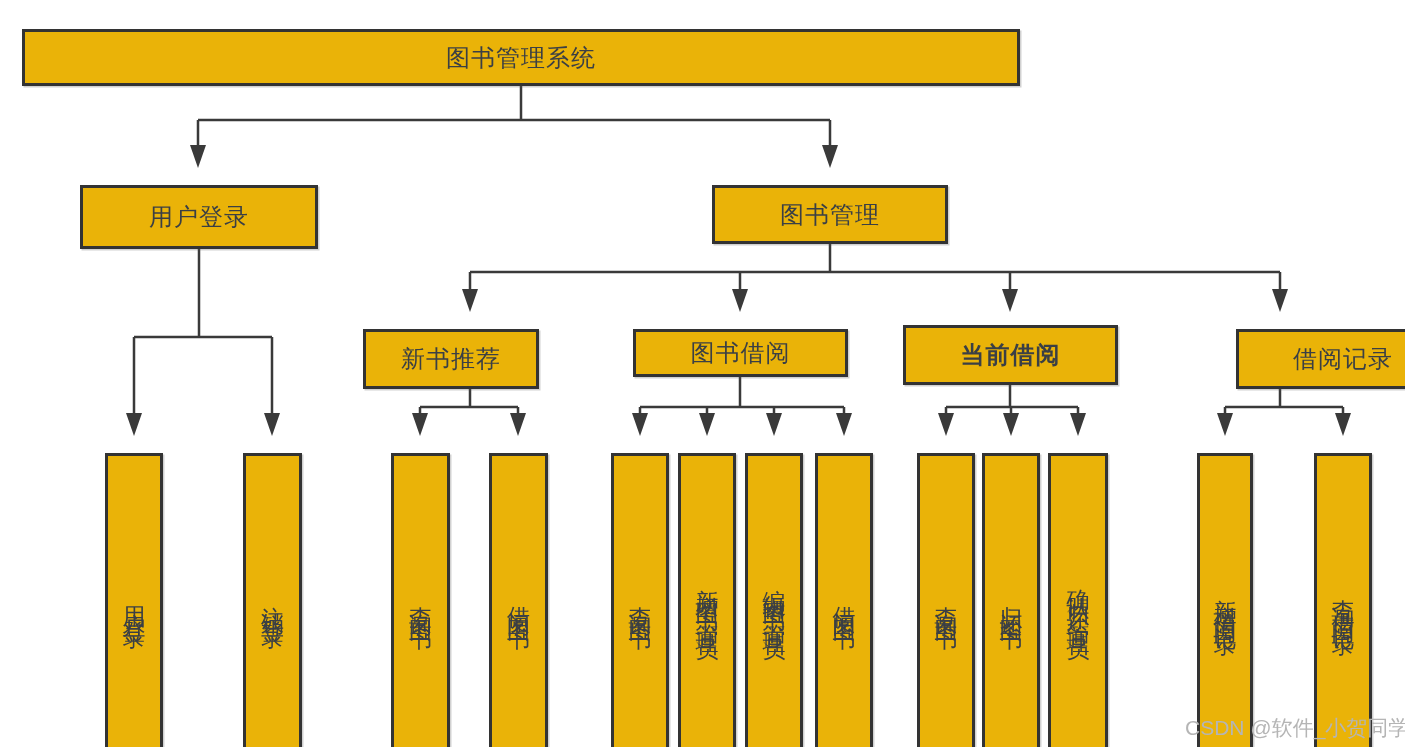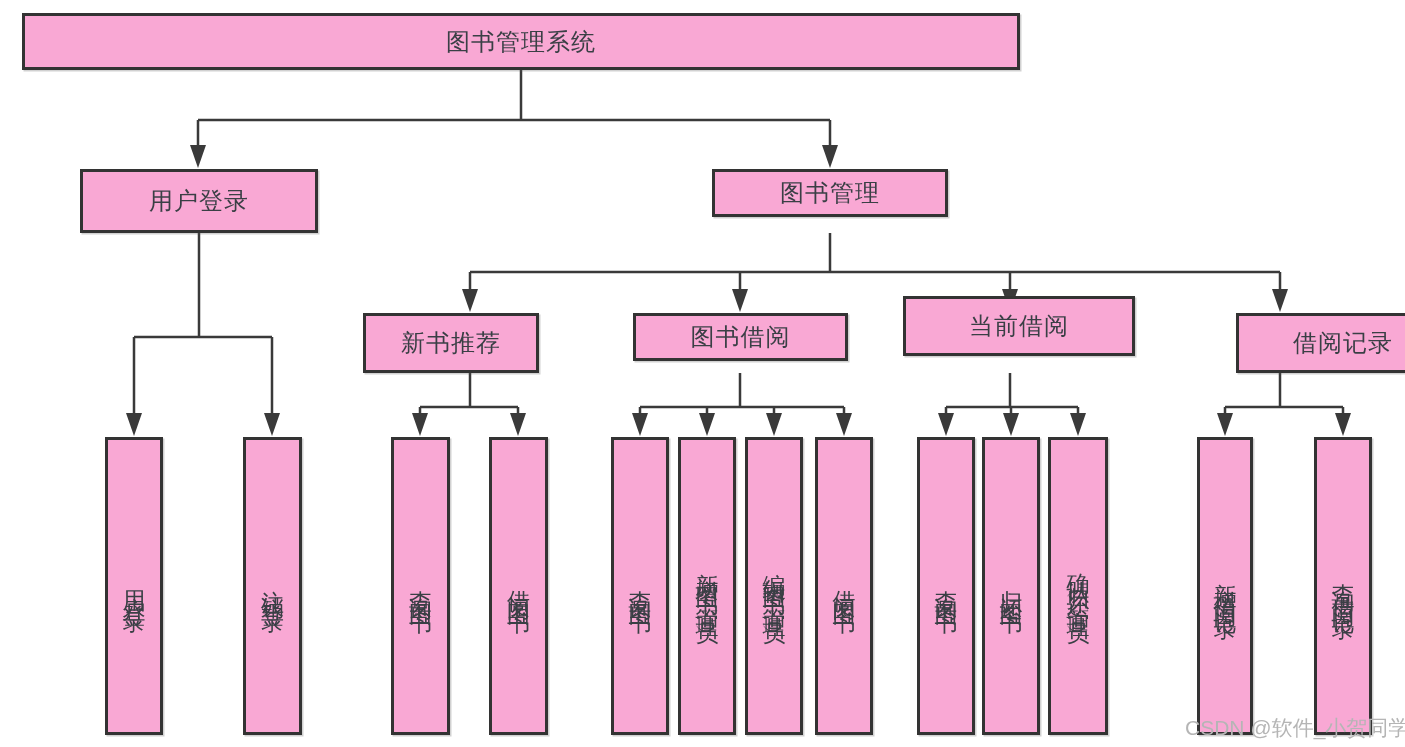--- a/index.html
+++ b/index.html
@@ -26,27 +26,28 @@
     pointer-events: none;
   }
   .connectors path {
     fill: none;
     stroke: var(--line-color);
     stroke-width: 2.5;
   }
   .connectors polygon { fill: var(--line-color); }
   .node {
     position: absolute;
-    background: #f9a8d4;
+    background: #eab308;
     border: 3px solid var(--box-border);
     display: flex;
     align-items: center;
     justify-content: center;
     color: var(--text-color);
     box-shadow: 1.5px 1.5px 0 rgba(90,90,90,0.28);
+    margin-top: 16px;
   }
   .node span { color: var(--text-color); }
   .hbox span {
     font-size: 24px;
     letter-spacing: 1px;
     white-space: nowrap;
   }
   .leaf {
     top: 437px;
     height: 298px;
@@ -111,31 +112,31 @@
     <polygon points="1335,413 1351,413 1343,436"></polygon>
   </svg>
 
   <div class="node hbox" style="left:22px; top:13px; width:998px; height:57px;">
     <span>图书管理系统</span>
   </div>
 
   <div class="node hbox" style="left:80px; top:169px; width:238px; height:64px;">
     <span>用户登录</span>
   </div>
-  <div class="node hbox" style="left:712px; top:169px; width:236px; height:48px;">
+  <div class="node hbox" style="left:712px; top:169px; width:236px; height:59px;">
     <span>图书管理</span>
   </div>
 
   <div class="node hbox" style="left:363px; top:313px; width:176px; height:60px;">
     <span>新书推荐</span>
   </div>
   <div class="node hbox" style="left:633px; top:313px; width:215px; height:48px;">
     <span>图书借阅</span>
   </div>
-  <div class="node hbox" style="left:903px; top:296px; width:232px; height:60px;">
+  <div class="node hbox" style="left:903px; top:309px; width:215px; height:60px;font-weight:bold;">
     <span>当前借阅</span>
   </div>
   <div class="node hbox" style="left:1236px; top:313px; width:214px; height:60px;">
     <span>借阅记录</span>
   </div>
 
   <div class="node leaf" style="left:105px; width:58px;">
     <span>用户登录</span>
   </div>
   <div class="node leaf" style="left:243px; width:59px;">

